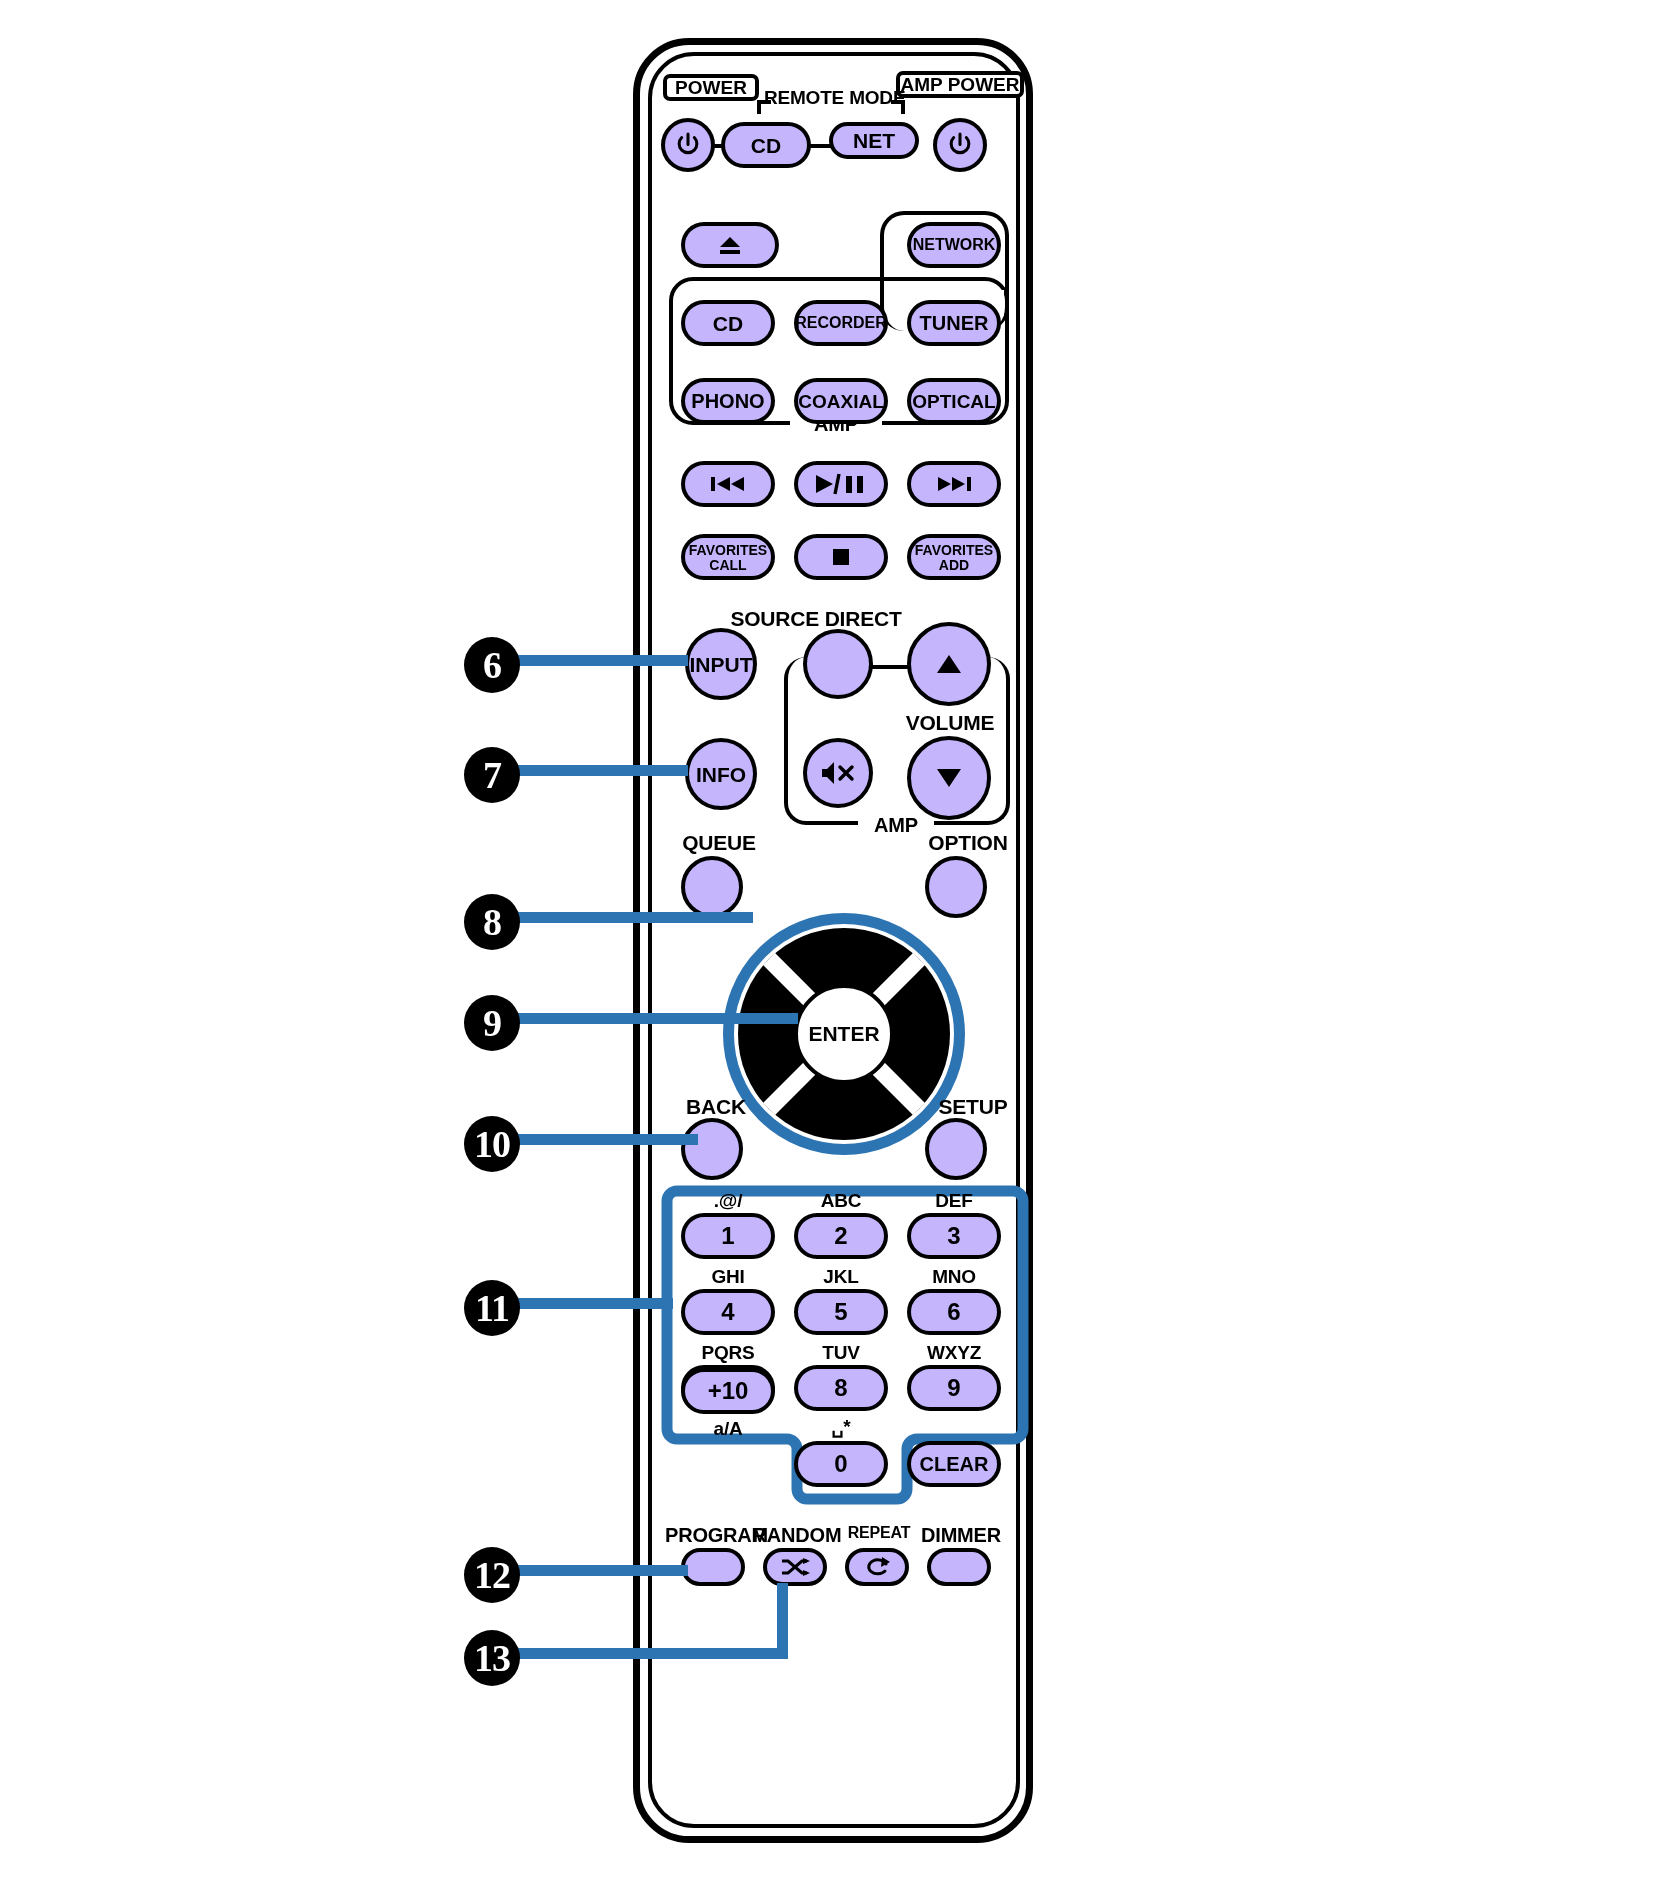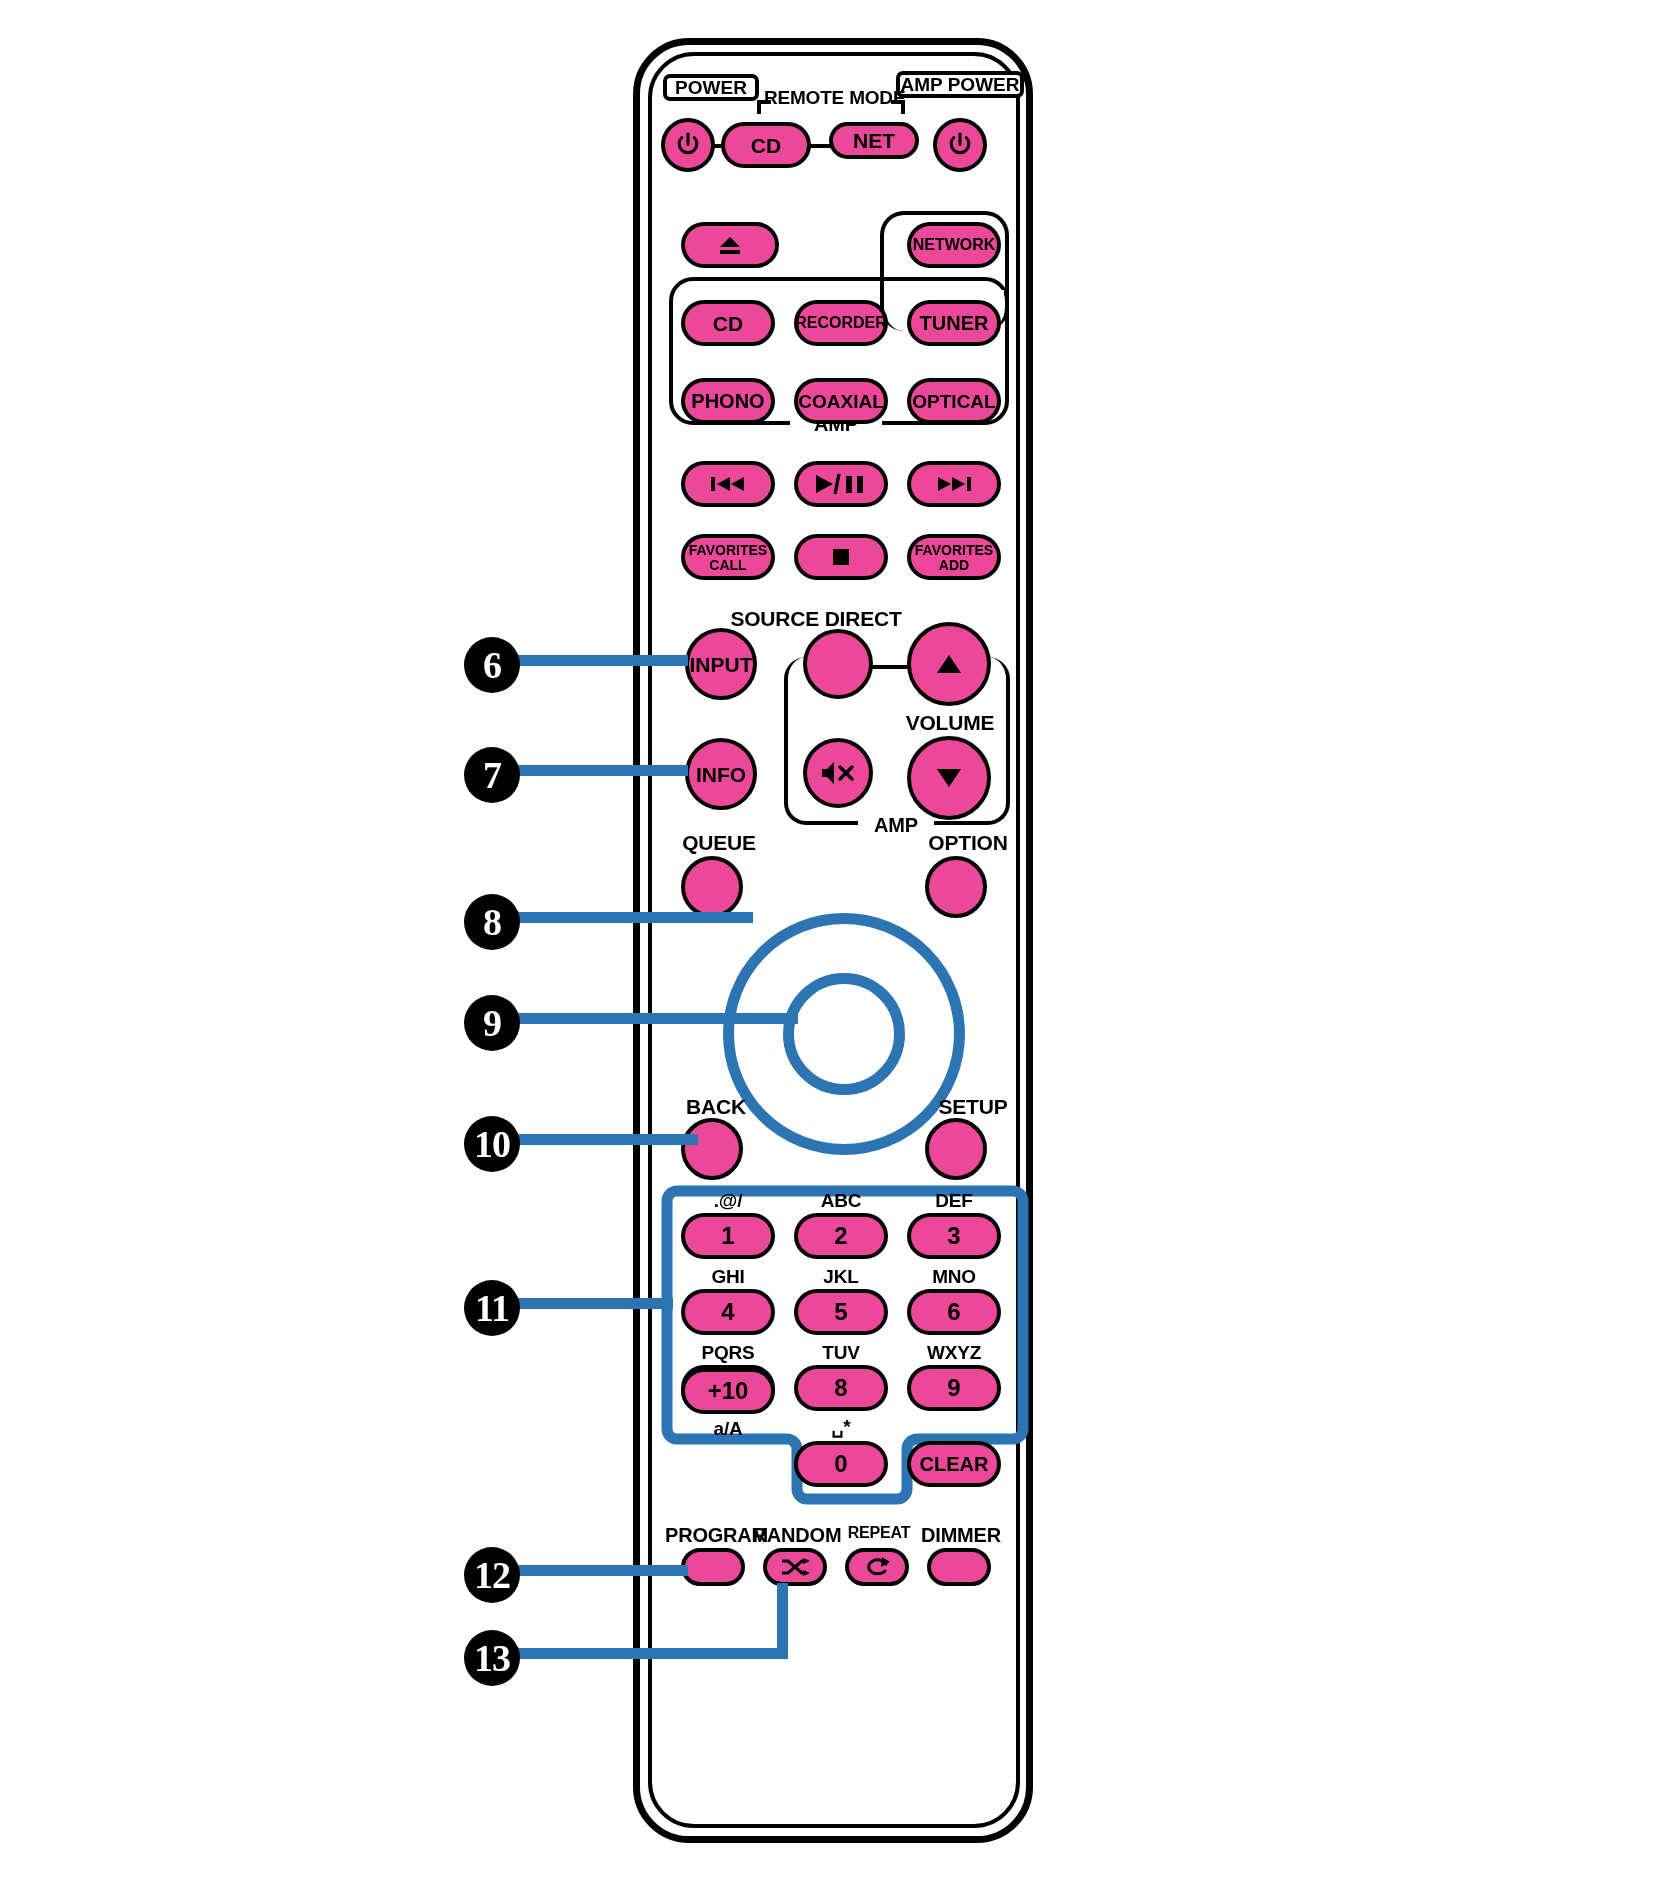--- a/index.html
+++ b/index.html
@@ -9,21 +9,21 @@
 
   #stage{position:absolute;inset:0;}
 
   
   .body-outer{position:absolute;left:633px;top:38px;width:400px;height:1805px;
      border:7px solid #000;border-radius:56px;background:#fff;box-sizing:border-box;}
   .body-inner{position:absolute;left:648px;top:52px;width:372px;height:1776px;
      border:4px solid #000;border-radius:46px;background:#fff;box-sizing:border-box;}
 
   
-  .btn{position:absolute;box-sizing:border-box;border:4px solid #000;background:#ec4899;
+  .btn{position:absolute;box-sizing:border-box;border:4px solid #000;background:#c4b5fd;
        display:flex;align-items:center;justify-content:center;text-align:center;
        font-weight:bold;line-height:1.0;}
   .pill{border-radius:999px;}
   .circ{border-radius:50%;}
   .plain{position:absolute;box-sizing:border-box;}
 
   
   .lbl{position:absolute;font-weight:bold;white-space:nowrap;text-align:center;
        line-height:1;letter-spacing:-0.2px;}
 
@@ -210,20 +210,30 @@
 
   <div class="lbl" style="left:669px;top:832px;width:100px;font-size:21px;">QUEUE</div>
   <div class="btn circ" style="left:681px;top:856px;width:62px;height:62px;"></div>
 
   <div class="lbl" style="left:913px;top:832px;width:110px;font-size:21px;">OPTION</div>
   <div class="btn circ" style="left:925px;top:856px;width:62px;height:62px;"></div>
 
   <div class="hi" style="left:723px;top:913px;width:242px;height:242px;border-radius:50%;"></div>
   <div class="hi" style="left:783px;top:973px;width:122px;height:122px;border-radius:50%;"></div>
 
+  <div class="dpad">
+    <div class="ring"></div>
+    <div class="sep" style="transform:translate(-50%,-50%) rotate(45deg);"></div>
+    <div class="sep" style="transform:translate(-50%,-50%) rotate(-45deg);"></div>
+    <div class="arrow a-up"></div>
+    <div class="arrow a-dn"></div>
+    <div class="arrow a-lf"></div>
+    <div class="arrow a-rt"></div>
+    <div class="hole">ENTER</div>
+  </div>
 
   <div class="lbl" style="left:669px;top:1096px;width:94px;font-size:21px;">BACK</div>
   <div class="btn circ" style="left:681px;top:1118px;width:62px;height:62px;"></div>
 
   <div class="lbl" style="left:921px;top:1096px;width:104px;font-size:21px;text-align:center;">SETUP</div>
   <div class="btn circ" style="left:925px;top:1118px;width:62px;height:62px;"></div>
 
   <svg style="position:absolute;left:655px;top:1175px;width:380px;height:330px;overflow:visible;" viewBox="0 0 380 330">
     <path d="M22 16 H358 A10 10 0 0 1 368 26 V254 A10 10 0 0 1 358 264 H262
              A10 10 0 0 0 252 274 V314 A10 10 0 0 1 242 324 H152

